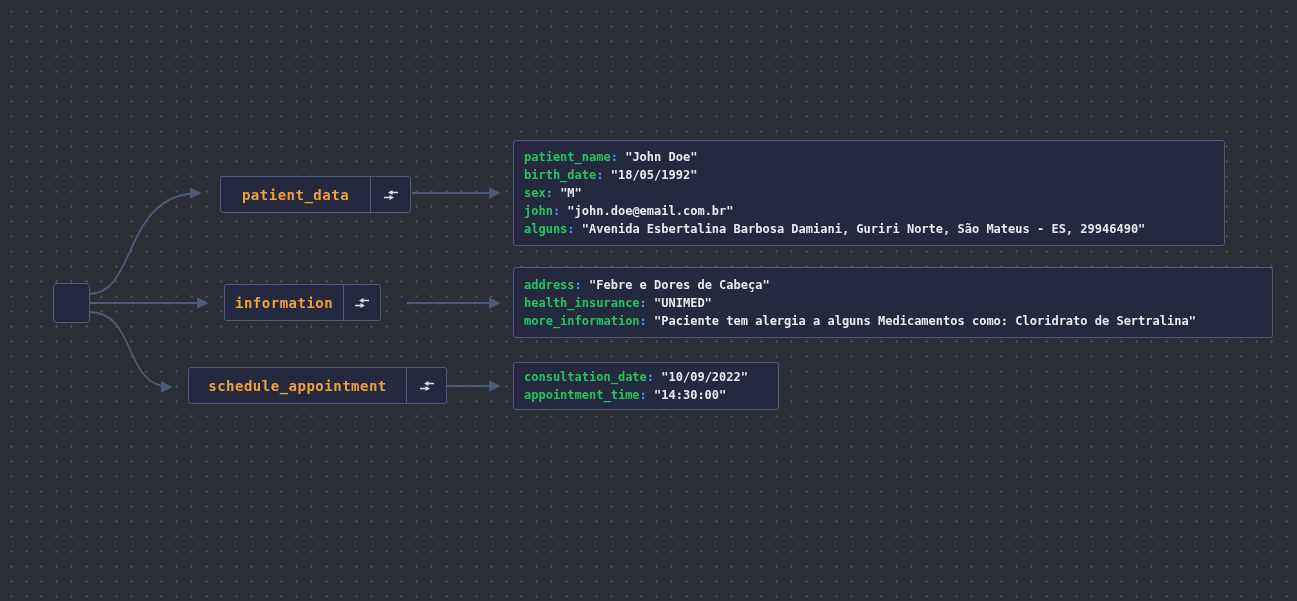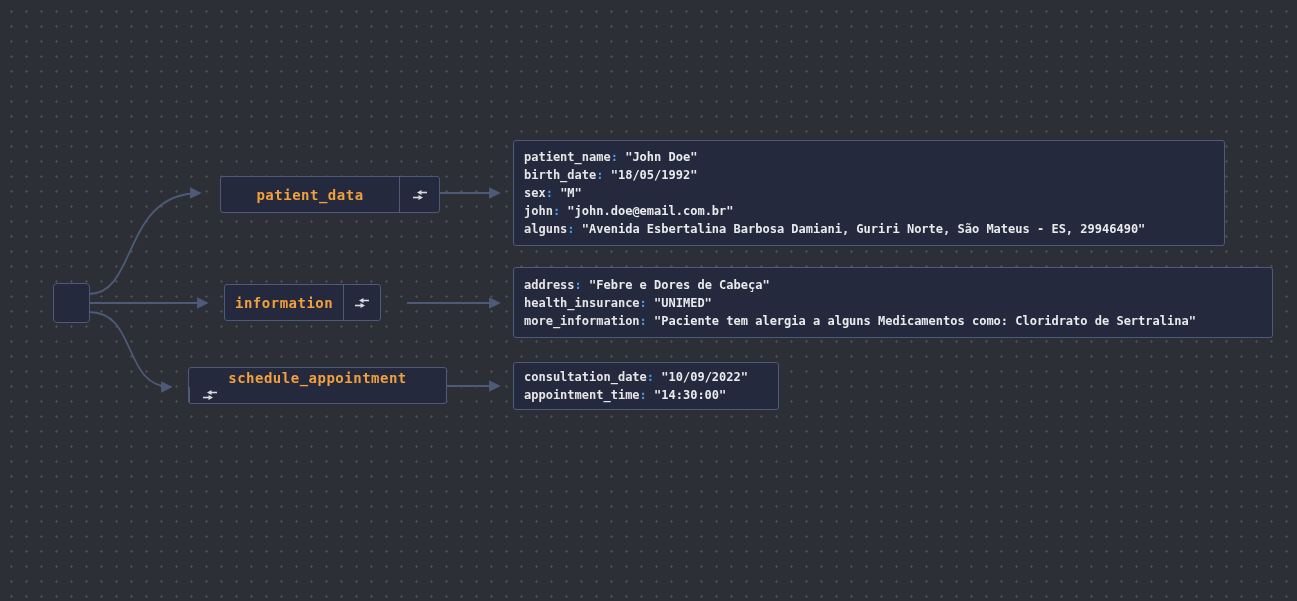--- a/index.html
+++ b/index.html
@@ -28,30 +28,30 @@
   .parent .label{
     flex:1;display:flex;align-items:center;justify-content:center;
     color:#f0a03c;font-weight:bold;font-size:14px;letter-spacing:.5px;
     white-space:nowrap;padding:0 10px;
   }
   .parent .collapse-btn{
     width:40px;display:flex;align-items:center;justify-content:center;
     border-left:1px solid #4d5b78;cursor:pointer;background:transparent;
     padding:0;margin:0;border-top:none;border-right:none;border-bottom:none;
   }
-  .node-patient{left:220px;top:176px;width:220px;}
+  .node-patient{left:220px;top:176px;width:191px;}
   .node-info{left:224px;top:284px;width:157px;}
-  .node-schedule{left:188px;top:367px;width:259px;flex-direction:column;}
+  .node-schedule{left:188px;top:367px;width:259px;}
 
   .details{
     display:flex;flex-direction:column;justify-content:center;
     padding:0 10px;
   }
   .details .row{line-height:18px;font-size:12px;font-weight:bold;white-space:nowrap;}
-  .details .k{color:#e5e5e5;}
+  .details .k{color:#22c55e;}
   .details .colon{color:#459df3;}
   .details .v{color:#e9eaec;}
   .box-patient{left:513px;top:140px;width:712px;height:106px;}
   .box-info{left:513px;top:267px;width:760px;height:71px;}
   .box-schedule{left:513px;top:362px;width:266px;height:48px;}
 </style>
 </head>
 <body>
 
 <div class="canvas">

